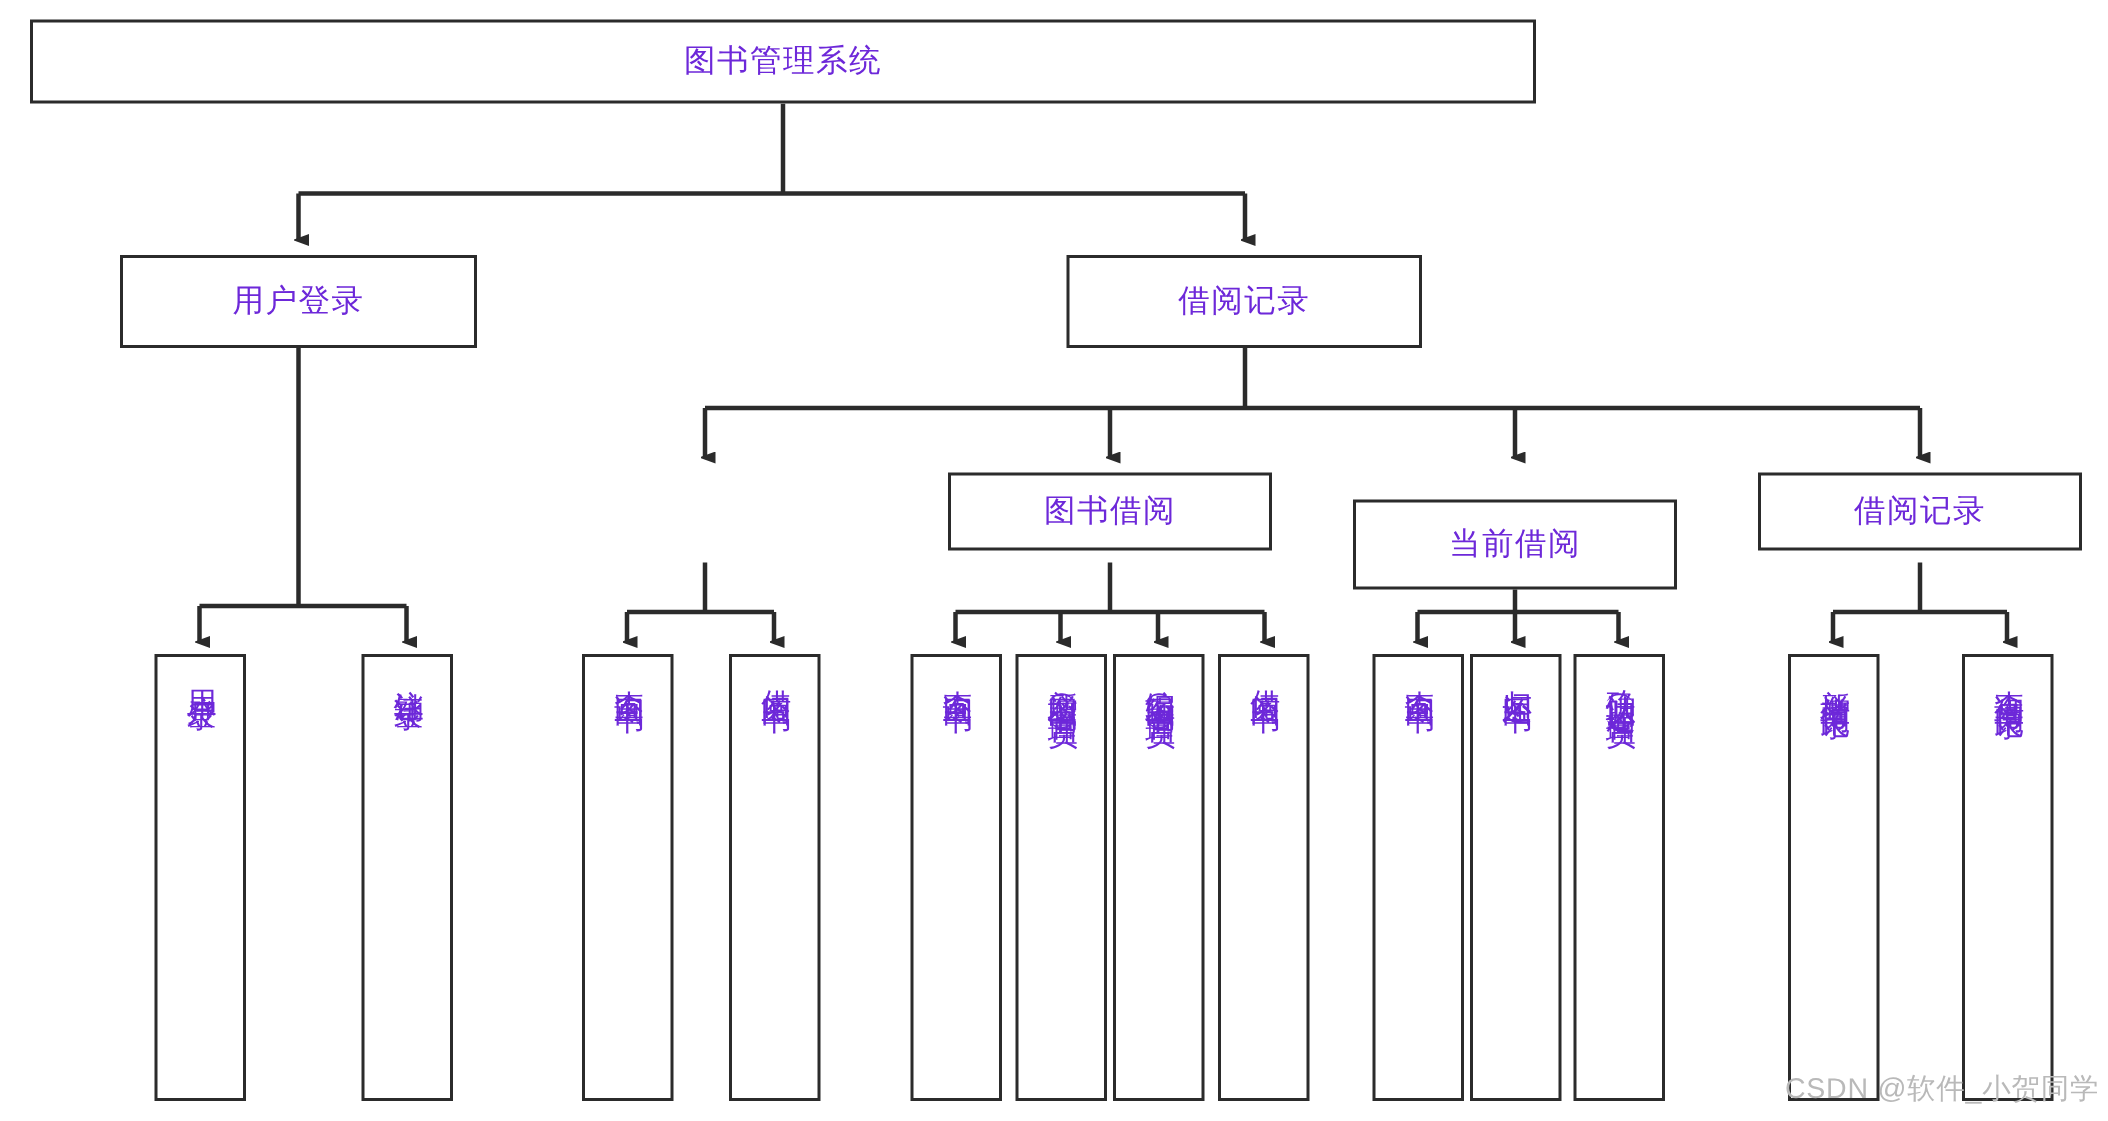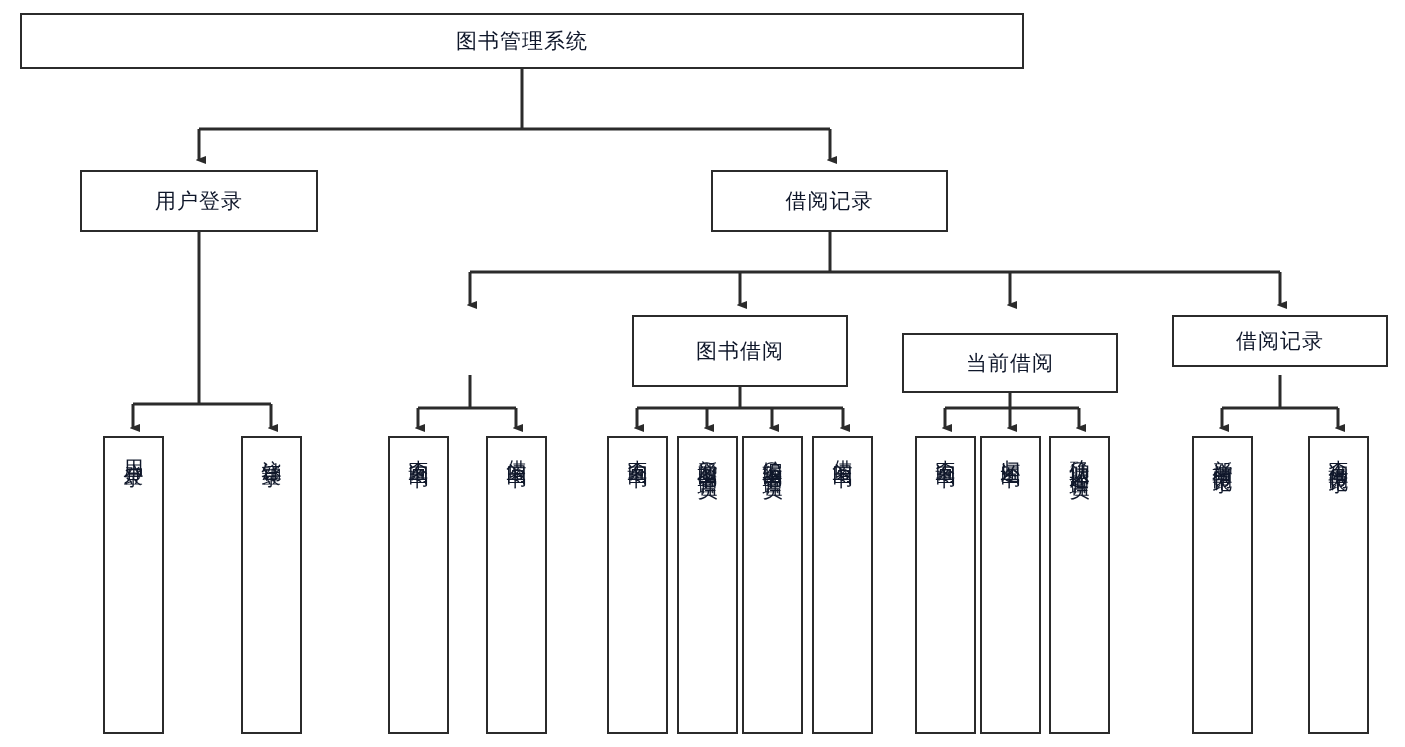--- a/index.html
+++ b/index.html
@@ -28,21 +28,21 @@
     position: absolute;
     box-sizing: border-box;
     background: #ffffff;
     border: 2px solid #2b2b2b;
     display: flex;
     align-items: center;
     justify-content: center;
     z-index: 3;
   }
   .node-label {
-    color: #0f172a;
+    color: #6d28d9;
     font-size: 21px;
     line-height: 1.25;
     letter-spacing: 1px;
     white-space: nowrap;
     text-align: left;
   }
   .node.leaf {
     align-items: flex-start;
     padding-top: 6px;
   }
@@ -124,21 +124,21 @@
     <span class="node-label">图书管理系统</span>
   </div>
 
   <div class="node" style="left:80px; top:170px; width:238px; height:62px;">
     <span class="node-label">用户登录</span>
   </div>
   <div class="node" style="left:711px; top:170px; width:237px; height:62px;">
     <span class="node-label">借阅记录</span>
   </div>
 
-  <div class="node" style="left:632px; top:315px; width:216px; height:72px;">
+  <div class="node" style="left:632px; top:315px; width:216px; height:52px;">
     <span class="node-label">图书借阅</span>
   </div>
   <div class="node" style="left:902px; top:333px; width:216px; height:60px;">
     <span class="node-label">当前借阅</span>
   </div>
   <div class="node" style="left:1172px; top:315px; width:216px; height:52px;">
     <span class="node-label">借阅记录</span>
   </div>
 
   <div class="node leaf" style="left:103px; top:436px; width:61px; height:298px;">
@@ -178,14 +178,15 @@
     <span class="node-label">确认归还（管理员）</span>
   </div>
 
   <div class="node leaf" style="left:1192px; top:436px; width:61px; height:298px;">
     <span class="node-label">新增借阅记录</span>
   </div>
   <div class="node leaf" style="left:1308px; top:436px; width:61px; height:298px;">
     <span class="node-label">查询借阅记录</span>
   </div>
 
+  <div class="watermark" style="left:1190px; top:713px;">CSDN @软件_小贺同学</div>
 
 </div>
 
 </body></html>

